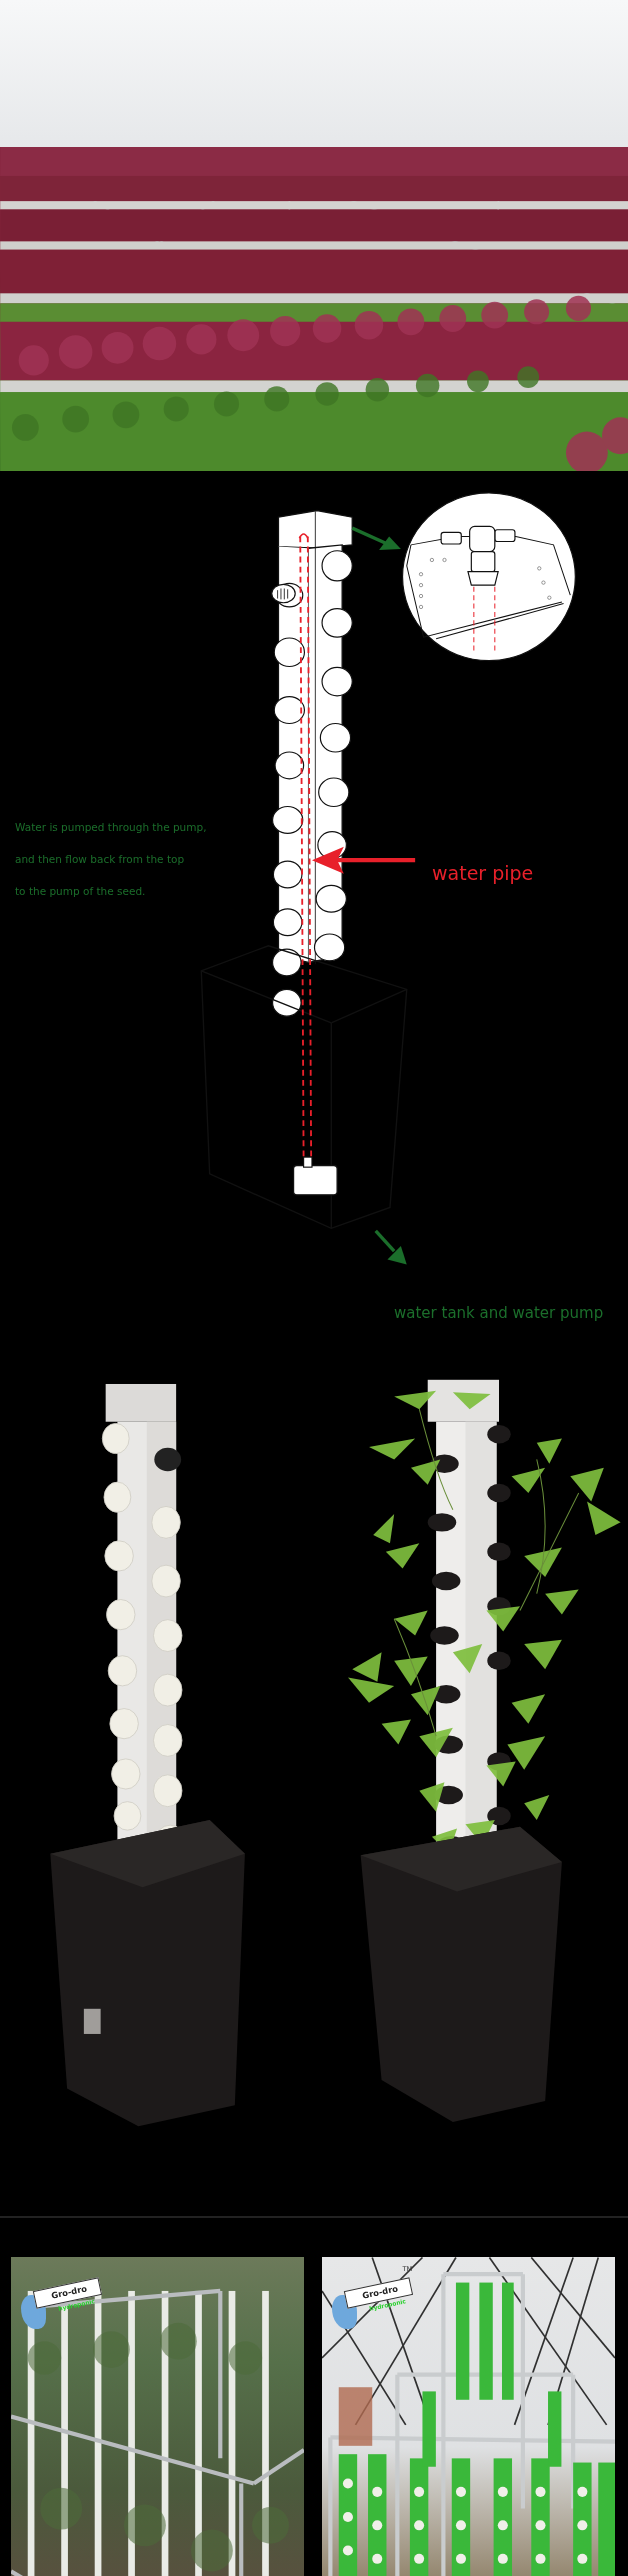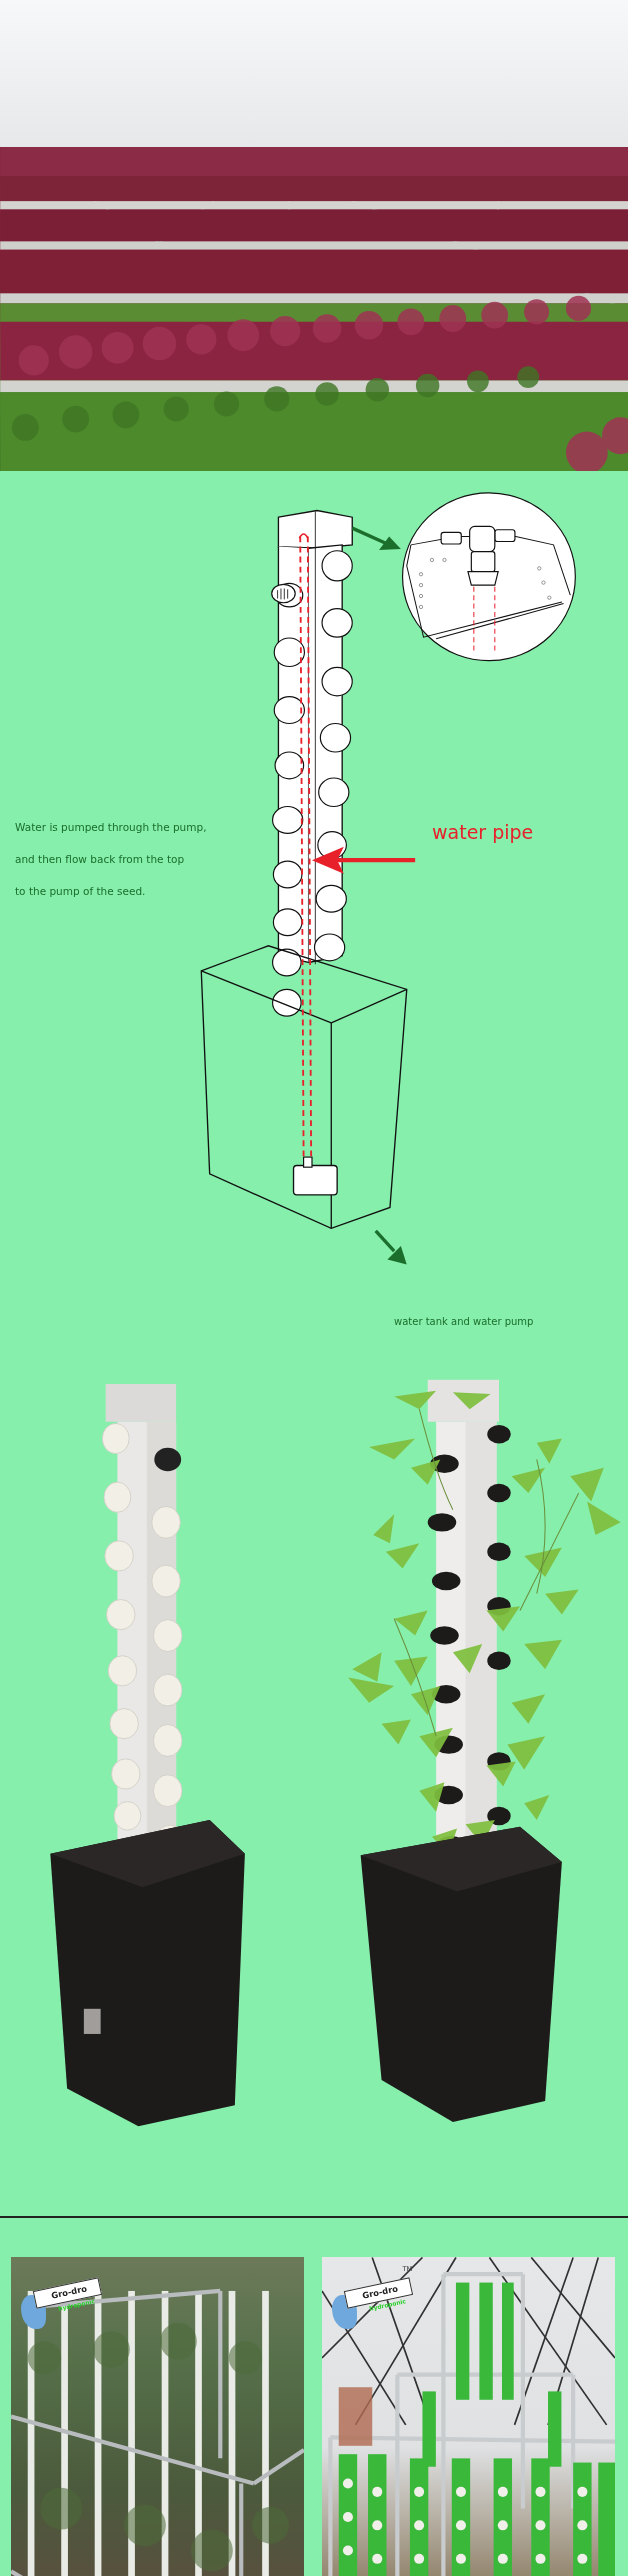--- a/index.html
+++ b/index.html
@@ -1,30 +1,30 @@
 <!DOCTYPE html>
 <html style="font-size:13.4px"><head>
 <meta charset="utf-8">
 <style>
   * { box-sizing: border-box; margin: 0; padding: 0; }
   html, body { width: 629px; background: #ffffff; font-family: "DejaVu Sans", sans-serif; }
-  .page { position: relative; width: 629px; height: 2576px; overflow: hidden; background: #86efac; }
+  .page { position: relative; width: 629px; height: 2576px; overflow: hidden; background: #000000; }
 
   
   .greenhouse { position: absolute; left: 0; top: 0; width: 629px; height: 471px; overflow: hidden;
     background: linear-gradient(180deg, #f4f5f6 0%, #eceef0 20%, #d9dadc 24%, #7b2137 30%, #8d2a41 45%, #7d1f35 60%, #5b8b34 75%, #3e7528 90%, #2f5f1f 100%); }
   .gh-roof { position: absolute; left: 0; top: 0; width: 629px; height: 147px; background: linear-gradient(180deg, #f7f8f9, #e6e8ea); }
 
   
   .diagram { position: absolute; left: 0; top: 486px; width: 629px; height: 839px; }
   .explain { position: absolute; left: 15px; top: 325px; width: 252px; color: #1b6e2b;
     font-family: "DejaVu Sans", sans-serif; font-size: 10.5px; }
   .explain p { height: 32px; line-height: 32px; white-space: nowrap; }
-  .pipe-label { position: absolute; left: 432px; top: 335px; color: #e8202a; font-size: 19px; font-family: "DejaVu Sans", sans-serif; }
-  .tank-label { position: absolute; left: 394px; top: 818px; color: #1b6e2b; font-size: 10px; font-family: "DejaVu Sans", sans-serif; margin-top: 12px; }
+  .pipe-label { position: absolute; left: 432px; top: 376px; color: #e8202a; font-size: 19px; font-family: "DejaVu Sans", sans-serif; }
+  .tank-label { position: absolute; left: 394px; top: 818px; color: #1b6e2b; font-size: 15px; font-family: "DejaVu Sans", sans-serif; }
   .diagram svg { position: absolute; left: 0; top: 0; }
 
   
   .products { position: absolute; left: 0; top: 1342px; width: 629px; height: 822px; }
   .products svg { position: absolute; left: 0; top: 0; }
 
   
   .divider { position: absolute; left: 0; top: 2216px; width: 629px; height: 1.7px; background: #222; }
   .install { position: absolute; top: 2257px; height: 422px; overflow: hidden; }
   .install-left { left: 11px; width: 293px; background: linear-gradient(180deg, #6c7a5a 0%, #56704a 25%, #4b5a3c 55%, #5a4f3f 80%, #7a7a78 100%); }

